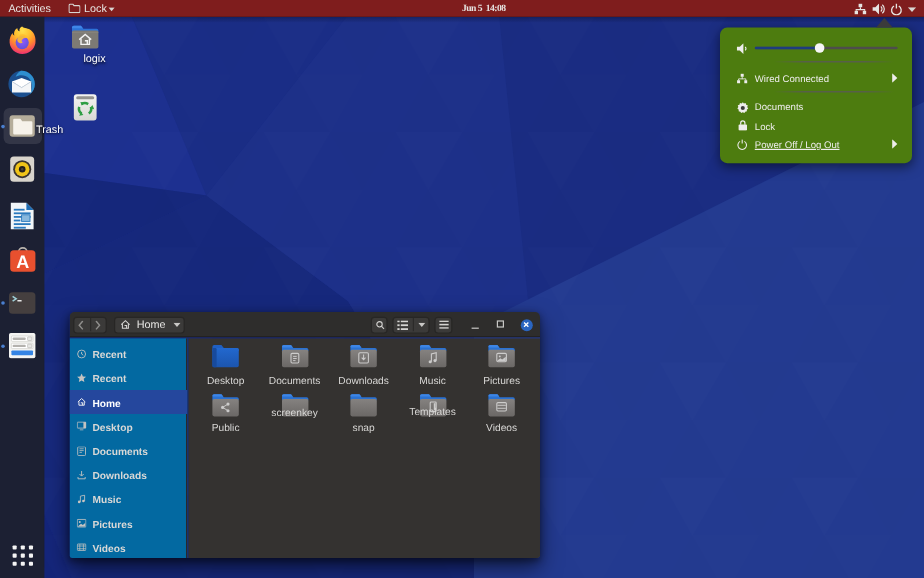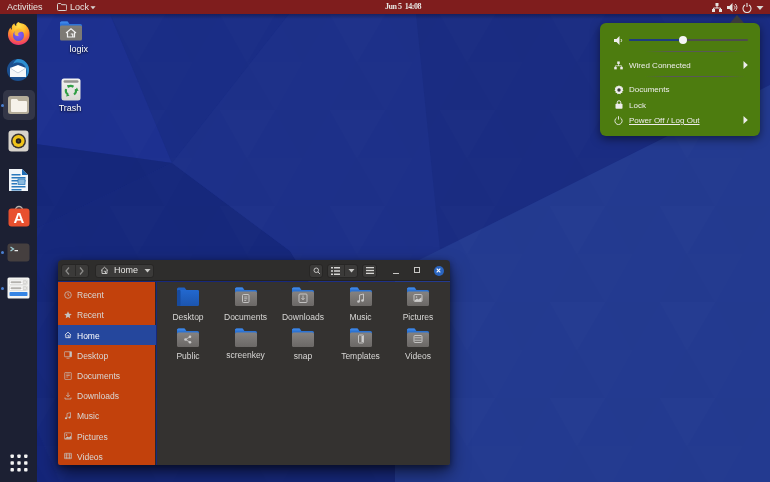--- a/index.html
+++ b/index.html
@@ -191,21 +191,21 @@
       <path d="M14 33 a10 10 0 0 1 -4 -11"></path>
       <path d="M14 17.5 a10 10 0 0 1 11 0"></path>
       <path d="M29.5 22 a10 10 0 0 1 -3.5 11"></path>
     </g>
     <g fill="#2f9e44">
       <path d="M12 14 l7 1 l-5 5 z"></path>
       <path d="M32 19 l3 7 l-7 -1 z"></path>
       <path d="M17 35.5 l-7 1.5 l3 -6.5 z"></path>
     </g>
   </svg>
-  <div class="abs" style="left:40px;top:103px;width:60px;text-align:center;">Trash</div>
+  <div class="abs" style="left:30px;top:103px;width:60px;text-align:left;">Trash</div>
 </div>
 
 <div class="abs" id="fwin" style="left:58px;top:260px;width:392px;height:205px;border-radius:4px 4px 2px 2px;box-shadow:0 8px 18px rgba(0,0,0,0.55), 0 2px 6px rgba(0,0,0,0.4);overflow:hidden;">
 
   <div class="abs" style="left:0;top:0;width:392px;height:21px;background:#2e2d2c;border-bottom:1px solid #232221;">
 
     <div class="abs" style="left:3px;top:3.5px;width:28px;height:14px;background:#3b3a39;border:1px solid #272625;border-radius:3px;"></div>
     <div class="abs" style="left:17px;top:5px;width:1px;height:11px;background:#2b2a29;"></div>
     <svg class="abs" style="left:7px;top:6.5px" width="5" height="8" viewBox="0 0 5 8">
           <path d="M4 0.5 L1 4 L4 7.5" stroke="#8f8e8c" stroke-width="1.2" fill="none"></path>
@@ -256,21 +256,21 @@
     </svg>
 
     <div class="abs" style="left:334.5px;top:12.5px;width:6px;height:1.5px;background:#c9c8c6;"></div>
     <div class="abs" style="left:355.5px;top:7px;width:6px;height:6px;border:1.4px solid #c9c8c6;"></div>
     <div class="abs" style="left:375.5px;top:5.5px;width:10px;height:10px;border-radius:50%;background:#2a65c0;"></div>
     <svg class="abs" style="left:378px;top:8px" width="5" height="5" viewBox="0 0 5 5">
           <path d="M0.7 0.7 L4.3 4.3 M4.3 0.7 L0.7 4.3" stroke="#fff" stroke-width="1.1"></path>
         </svg>
   </div>
 
-  <div class="abs" style="left:0;top:22px;width:98px;height:183px;background:#c2410c;border-right:1px solid #2a2929;font-size:8.5px;color:#d9d8d6;" id="sidebar">
+  <div class="abs" style="left:0;top:22px;width:98px;height:183px;background:#0369a1;border-right:1px solid #2a2929;font-size:8.5px;color:#d9d8d6;font-weight:bold;" id="sidebar">
     <div class="abs" style="left:0;top:43px;width:98px;height:20.2px;background:#25479d;"></div>
     <svg class="abs" style="left:6px;top:8.5px" width="8" height="8" viewBox="0 0 16 16">
           <circle cx="8" cy="8" r="6.6" stroke="#c5c4c2" stroke-width="1.5" fill="none"></circle>
           <path d="M8 4.5 V8 l2.8 2" stroke="#c5c4c2" stroke-width="1.5" fill="none"></path>
         </svg>
     <span class="abs" style="left:19px;top:8px;">Recent</span>
     <svg class="abs" style="left:6px;top:28.9px" width="8" height="8" viewBox="0 0 16 16">
           <path d="M8 0.5 L10.2 5.3 L15.5 5.9 L11.5 9.4 L12.6 14.6 L8 12 L3.4 14.6 L4.5 9.4 L0.5 5.9 L5.8 5.3 Z" fill="#c5c4c2"></path>
         </svg>
     <span class="abs" style="left:19px;top:28.4px;">Recent</span>
@@ -401,23 +401,23 @@
           </g>
         </svg>
     <svg class="abs" style="left:249px;top:45px" width="24" height="21" viewBox="0 0 48 42">
           <use href="#gfold"></use>
           <g opacity="0.75">
             <rect x="16" y="17" width="16" height="14" rx="2" stroke="#e8e8e8" stroke-width="1.8" fill="none"></rect>
             <path d="M17 21.5 h14 M17 26.5 h14" stroke="#e8e8e8" stroke-width="1.6"></path>
           </g>
         </svg>
     <div class="abs lbl" style="left:3px;top:69px;">Public</div>
-    <div class="abs lbl" style="left:60.5px;top:68px;">screenkey</div>
+    <div class="abs lbl" style="left:60.5px;top:57px;">screenkey</div>
     <div class="abs lbl" style="left:118px;top:69px;">snap</div>
-    <div class="abs lbl" style="left:175.5px;top:69px;">Templates</div>
+    <div class="abs lbl" style="left:175.5px;top:56px;">Templates</div>
     <div class="abs lbl" style="left:233px;top:69px;">Videos</div>
   </div>
 </div>
 
 <div class="abs" id="menu" style="left:600px;top:23px;width:160px;height:113px;background:#4d7c0f;border-radius:6px;box-shadow:0 3px 10px rgba(0,0,0,0.5);font-size:8px;color:#eeedec;">
 
   <svg class="abs" style="left:14px;top:13px" width="11" height="9" viewBox="0 0 22 18">
     <polygon points="0,6 5,6 11,0 11,18 5,12 0,12" fill="#eeedec"></polygon>
     <path d="M14 6 a4.5 4.5 0 0 1 0 6" stroke="#eeedec" stroke-width="1.8" fill="none"></path>
   </svg>

